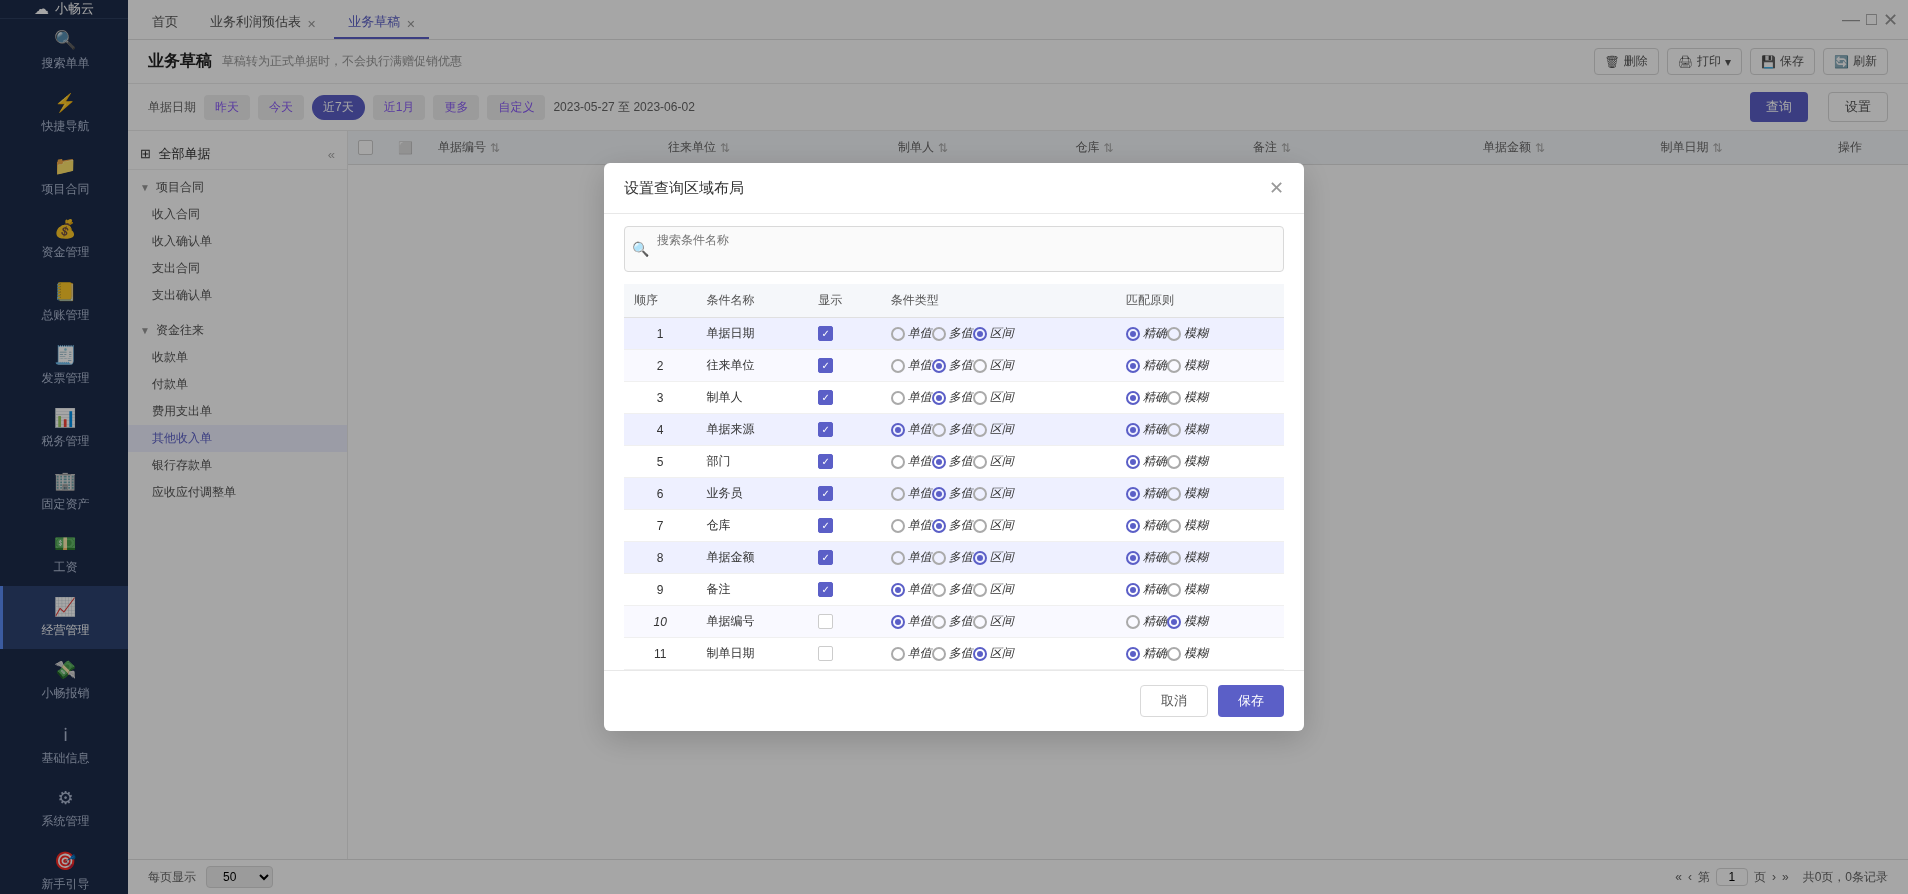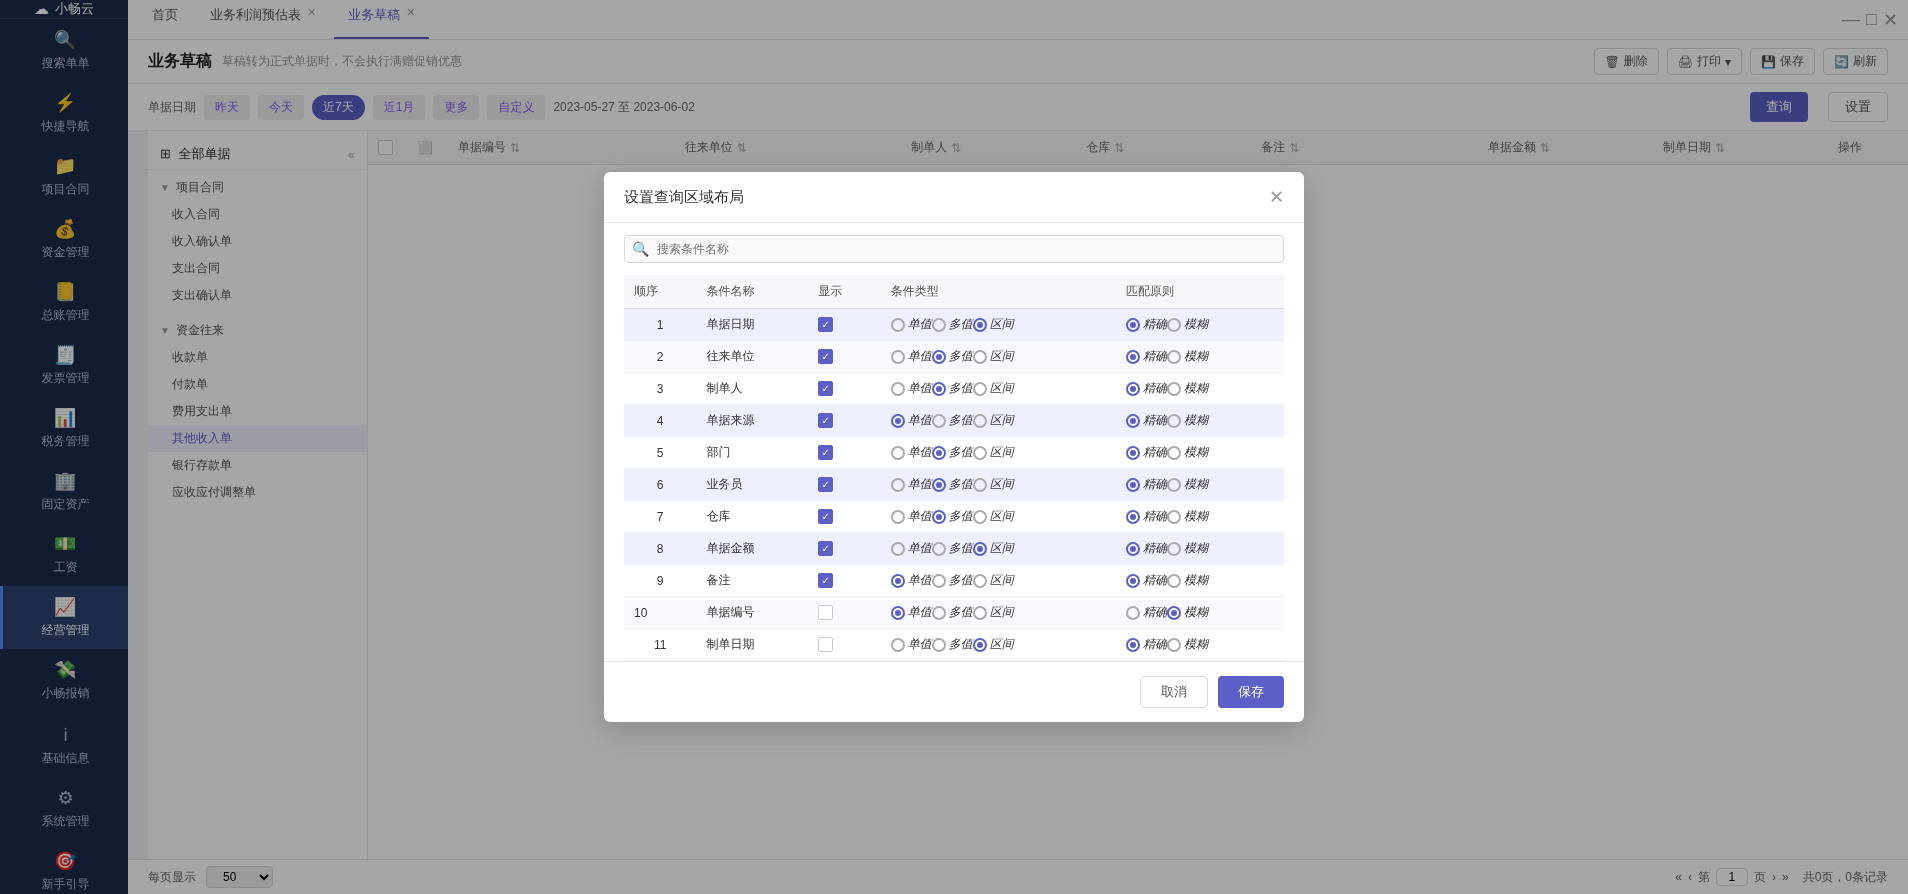--- a/index.html
+++ b/index.html
@@ -26,21 +26,21 @@
     .main { margin-left: 128px; display: flex; flex-direction: column; height: 100%; }
 
     
     .top-tabs {
       background: #fff; display: flex; align-items: center; height: 40px;
       border-bottom: 1px solid #e0e0e0; padding: 0 10px; gap: 4px;
       position: relative;
     }
     .tab-item {
       padding: 6px 14px; font-size: 13px; cursor: pointer; color: #555;
-      border-radius: 4px 4px 0 0; display: flex; align-items: flex-start; gap: 6px;
+      border-radius: 4px 4px 0 0; display: flex; align-items: flex-end; gap: 6px;
       height: 100%; border-bottom: 2px solid transparent;
     }
     .tab-item.active { color: #5b5fc7; border-bottom-color: #5b5fc7; font-weight: 500; }
     .tab-close { font-size: 11px; color: #999; cursor: pointer; }
     .top-tabs-right { margin-left: auto; display: flex; gap: 6px; align-items: center; }
     .top-tabs-right span { font-size: 18px; color: #999; cursor: pointer; }
 
     
     .page-header {
       background: #fff; padding: 8px 20px; display: flex; align-items: center;
@@ -65,21 +65,21 @@
       padding: 3px 10px; border-radius: 4px; cursor: pointer; border: 1px solid transparent;
       color: #8b5cf6; font-size: 12px;
     }
     .filter-btn.active { background: #5b5fc7; color: #fff; border-color: #5b5fc7; border-radius: 12px; }
     .date-range { font-size: 12px; color: #666; }
     .filter-right { margin-left: auto; display: flex; gap: 20px; }
     .btn-primary { background: #5b5fc7; color: #fff; border: none; border-radius: 4px; padding: 5px 16px; cursor: pointer; font-size: 13px; }
     .btn-default { background: #fff; color: #555; border: 1px solid #d9d9d9; border-radius: 4px; padding: 5px 16px; cursor: pointer; font-size: 13px; }
 
     
-    .content-area { display: flex; flex: 1; overflow: hidden; margin-left: 20px; }
+    .content-area { display: flex; flex: 1; overflow: hidden; }
 
     
     .left-nav {
       width: 220px; background: #fff; border-right: 1px solid #ececec;
       overflow-y: auto; padding: 8px 0;
     }
     .left-nav-header {
       display: flex; align-items: center; padding: 6px 12px; font-size: 13px;
       font-weight: 500; color: #333; border-bottom: 1px solid #f0f0f0;
       justify-content: space-between;
@@ -131,21 +131,21 @@
     .modal-close { cursor: pointer; font-size: 18px; color: #999; }
     .modal-tabs { display: flex; padding: 0 20px; border-bottom: 1px solid #e8e8e8; gap: 0; }
     .modal-tab {
       padding: 10px 16px; cursor: pointer; font-size: 13px; color: #555;
       border-bottom: 2px solid transparent;
     }
     .modal-tab.active { color: #5b5fc7; border-bottom-color: #5b5fc7; }
     .modal-body { flex: 1; overflow: hidden; display: flex; flex-direction: column; }
     .modal-search { padding: 12px 20px; }
     .modal-search input {
-      width: 100%; padding: 6px 12px 6px 32px; border: 1px solid #d9d9d9;
+      width: 100%; padding: 6px 12px 24px 32px; border: 1px solid #d9d9d9;
       border-radius: 4px; font-size: 12px; outline: none; background: #fafafa;
     }
     .modal-search-wrap { position: relative; }
     .modal-search-icon { position: absolute; left: 8px; top: 50%; transform: translateY(-50%); color: #aaa; font-size: 14px; }
     .modal-table-wrap { flex: 1; overflow-y: auto; padding: 0 20px; }
 
     
     .settings-table { width: 100%; border-collapse: collapse; }
     .settings-table thead tr { background: #f5f7fa; }
     .settings-table th {
@@ -761,21 +761,21 @@
                       <span>精确</span>
                     </label>
                     <label class="radio-item">
                       <div class="radio-circle"></div>
                       <span>模糊</span>
                     </label>
                   </div>
                 </td>
               </tr>
               <tr class="odd">
-                <td style="text-align: left;">10</td>
+                <td style="text-align: center; font-style: italic;">10</td>
                 <td>单据编号</td>
                 <td style="text-align: center;">
                   <div class="checkbox-empty"></div>
                 </td>
                 <td>
                   <div class="radio-group">
                     <label class="radio-item">
                       <div class="radio-circle checked"></div>
                       <span>单值</span>
                     </label>

